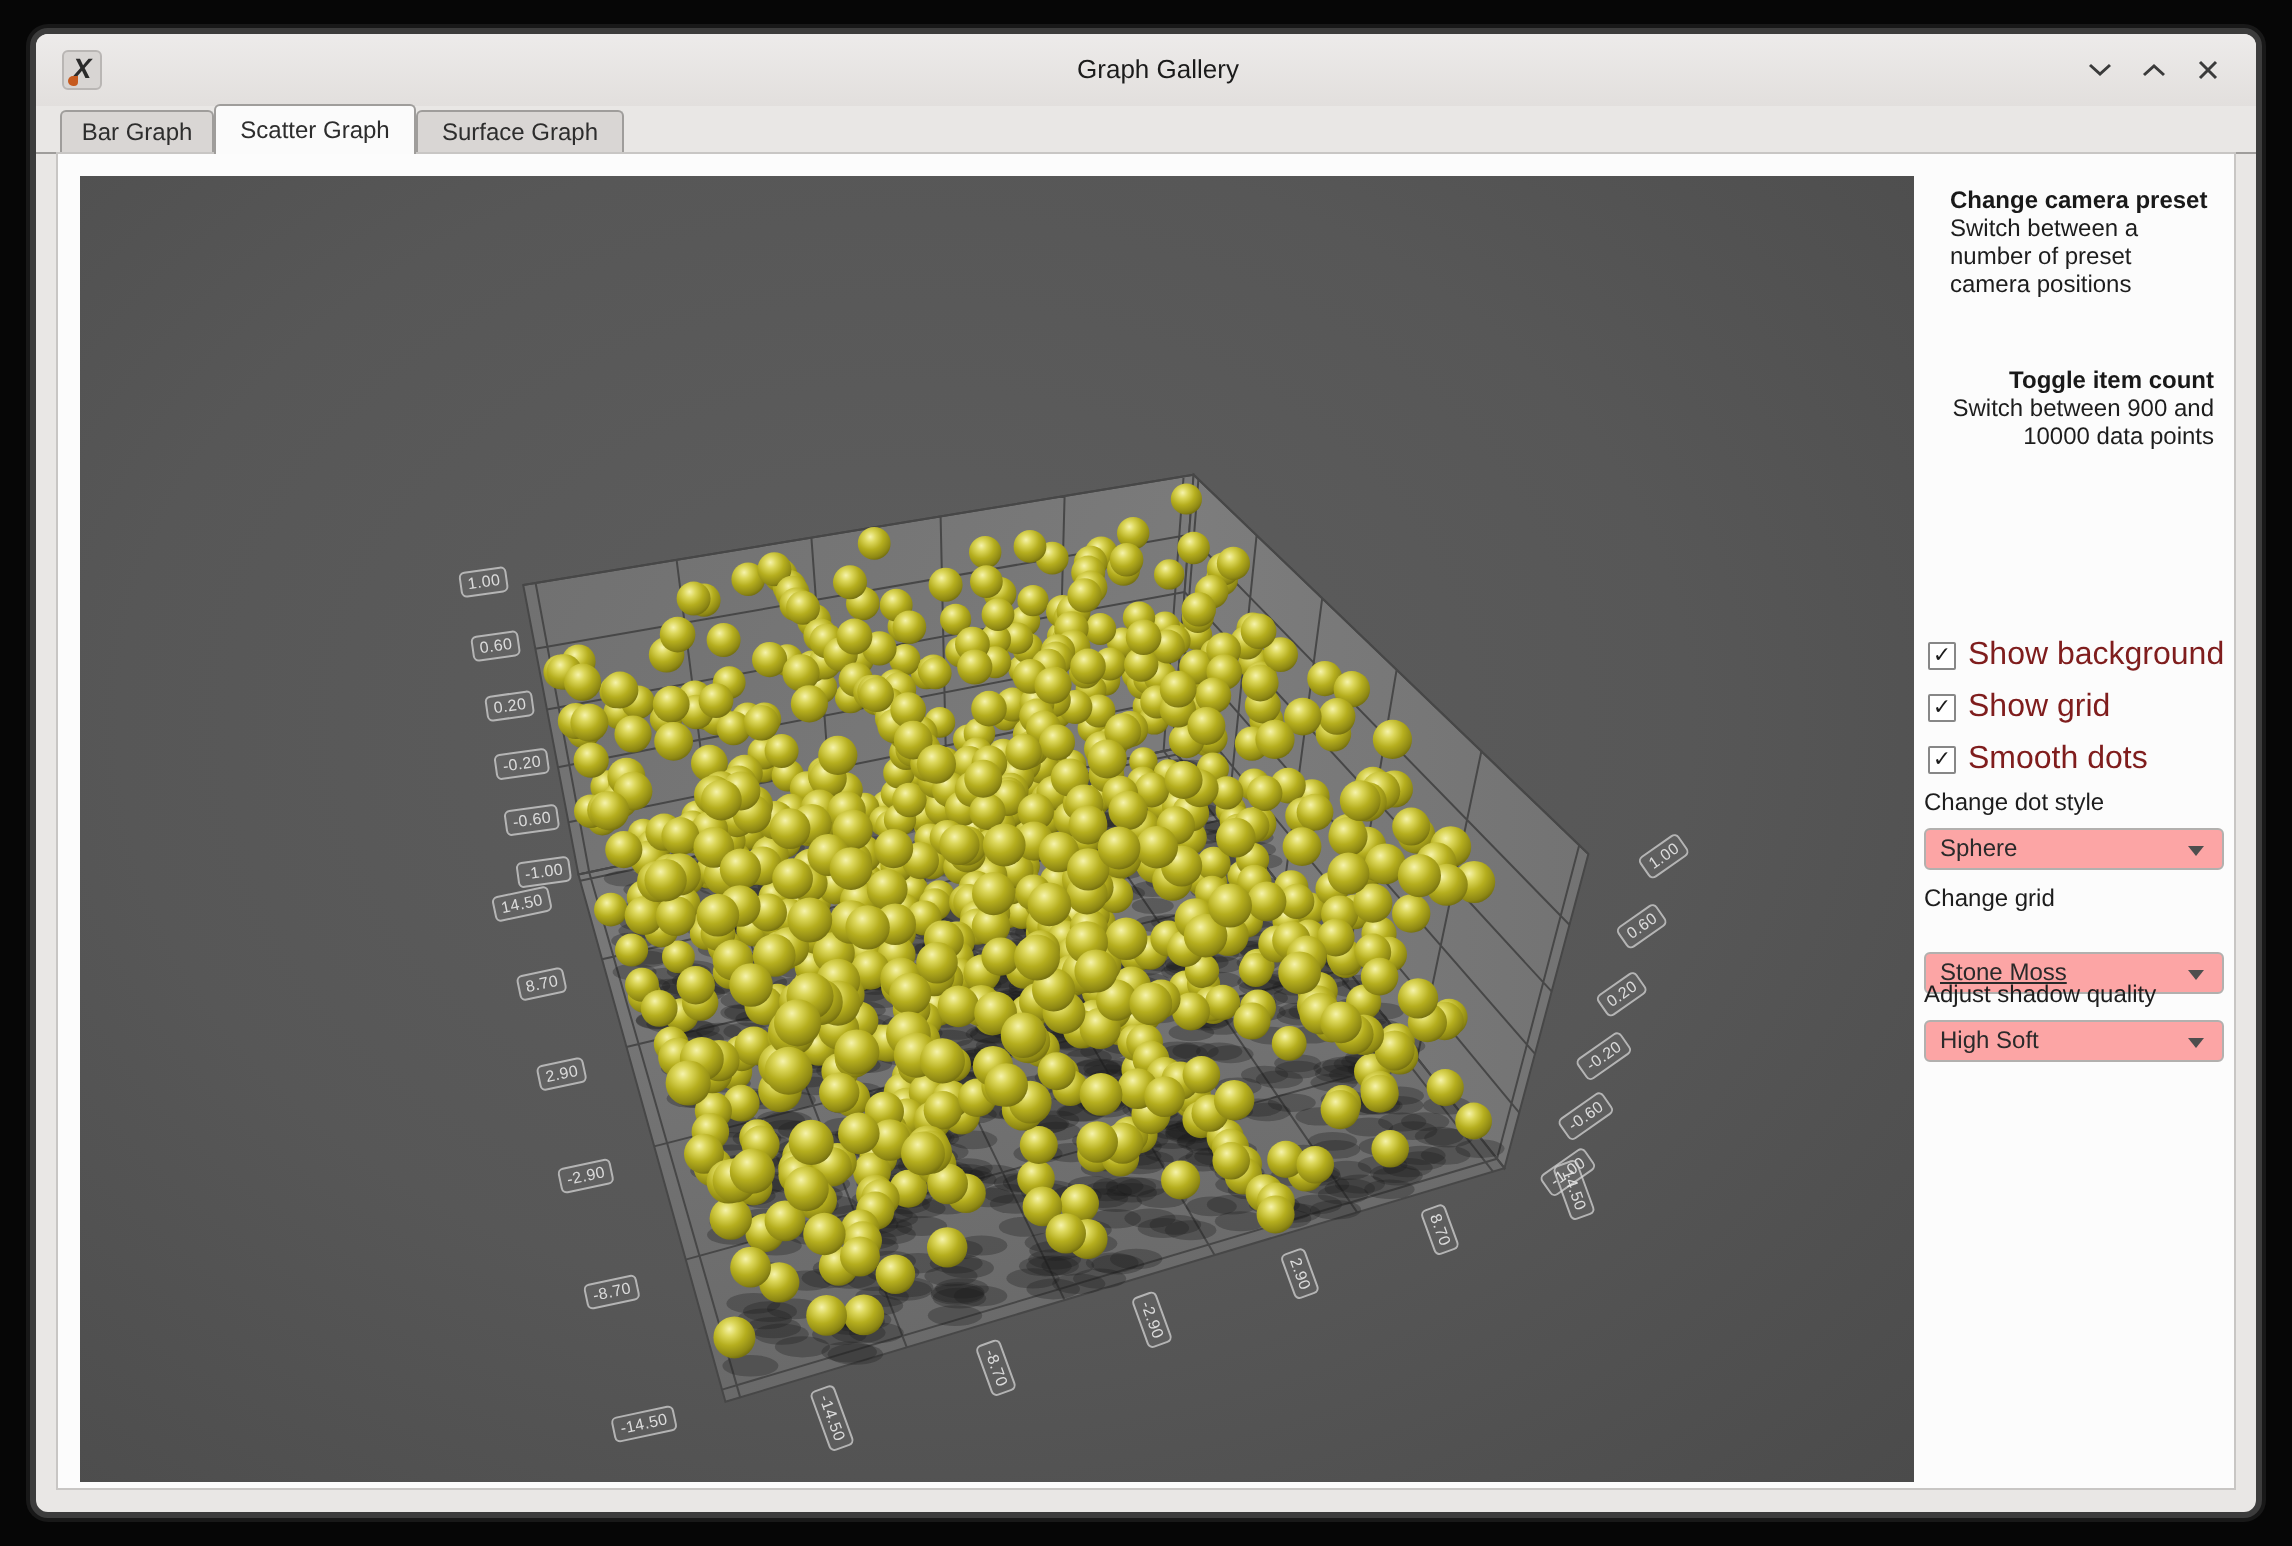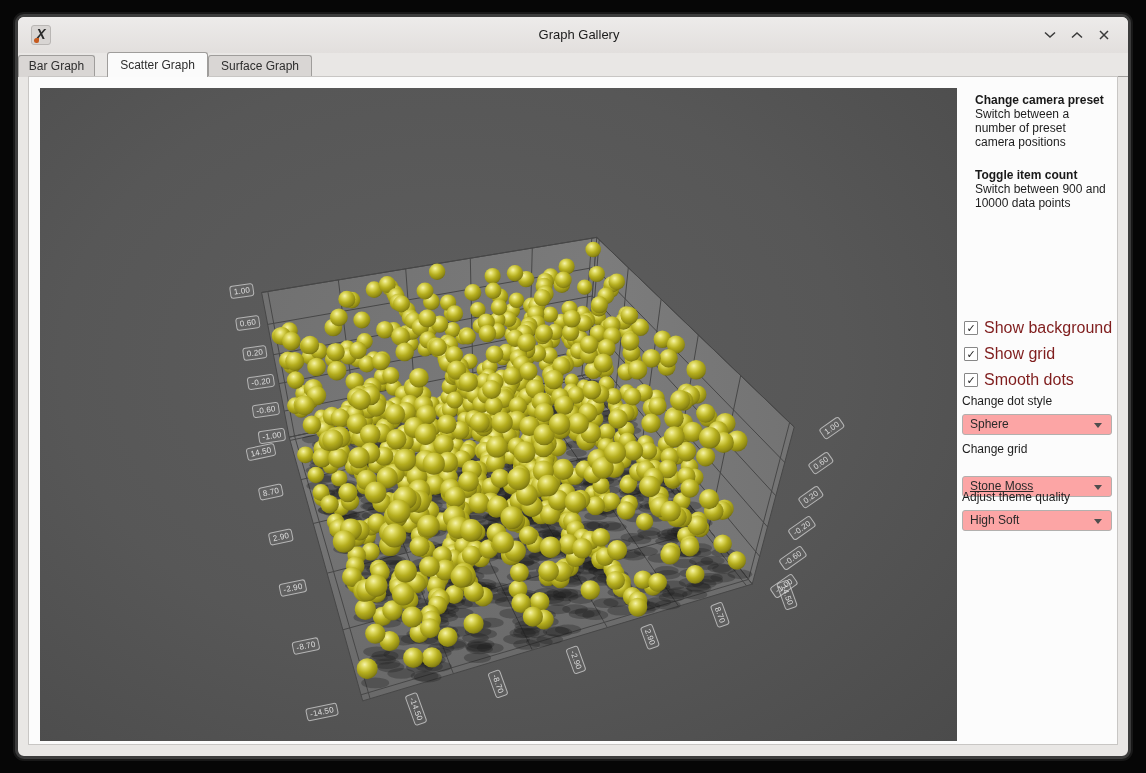--- a/index.html
+++ b/index.html
@@ -65,21 +65,21 @@
       <div class="win-btn">
         <svg width="10" height="10">
             <path d="M1 1 L9 9 M9 1 L1 9" stroke="#3b3b3b" stroke-width="1.5" fill="none"></path>
           </svg>
       </div>
     </div>
   </div>
 
   <div class="tabbar">
     <div class="baseline"></div>
-  <div class="tab" style="left: 0; width: 77px;">Bar Graph</div>
+  <div class="tab" style="left: 12px; width: 77px;">Bar Graph</div>
       <div class="tab active" style="left: 89px; width: 101px;">Scatter Graph</div>
       <div class="tab" style="left: 190px; width: 104px;">Surface Graph</div>
     </div>
 
   <div class="pane">
     <div class="plot">
         <svg width="917" height="653">
           <defs>
             <radialGradient id="sph" cx="0.38" cy="0.30" r="0.80">
               <stop offset="0" stop-color="#f6f3ac"></stop>
@@ -1935,37 +1935,37 @@
         <div class="tick-label x-bottom" style="left: 680px; top: 527px; transform: translate(-50%, -50%) rotate(70deg);">8.70</div>
         <div class="tick-label x-bottom" style="left: 747px; top: 507px; transform: translate(-50%, -50%) rotate(70deg);">14.50</div>
       </div>
   </div>
 
   <div class="sidebar">
       <div class="cmd" style="top: 17px;">
         <div class="cmd-title">Change camera preset</div>
         <div class="cmd-desc">Switch between a number of preset camera positions</div>
       </div>
-      <div class="cmd" style="top: 92px;">
+      <div class="cmd" style="top: 107px; text-align: right;">
         <div class="cmd-title">Toggle item count</div>
         <div class="cmd-desc">Switch between 900 and 10000 data points</div>
       </div>
       <div class="chk" style="top: 244px;">
         <span class="box">✓</span>
         <span class="lab">Show background</span>
       </div>
       <div class="chk" style="top: 270px;">
         <span class="box">✓</span>
         <span class="lab">Show grid</span>
       </div>
       <div class="chk" style="top: 296px;">
         <span class="box">✓</span>
         <span class="lab">Smooth dots</span>
       </div>
       <div class="sel-label" style="top: 318px;">Change dot style</div>
       <div class="combo" style="top: 338px;"><span>Sphere</span><span class="arrow"></span></div>
       <div class="sel-label" style="top: 366px;">Change grid</div>
       <div class="combo" style="top: 400px; text-decoration: underline;"><span>Stone Moss</span><span class="arrow"></span></div>
-      <div class="sel-label" style="top: 414px;">Adjust theme quality</div>
+      <div class="sel-label" style="top: 414px;">Adjust shadow quality</div>
       <div class="combo" style="top: 434px;"><span>High Soft</span><span class="arrow"></span></div>
     </div>
 
 </div>
 
 </body></html>

